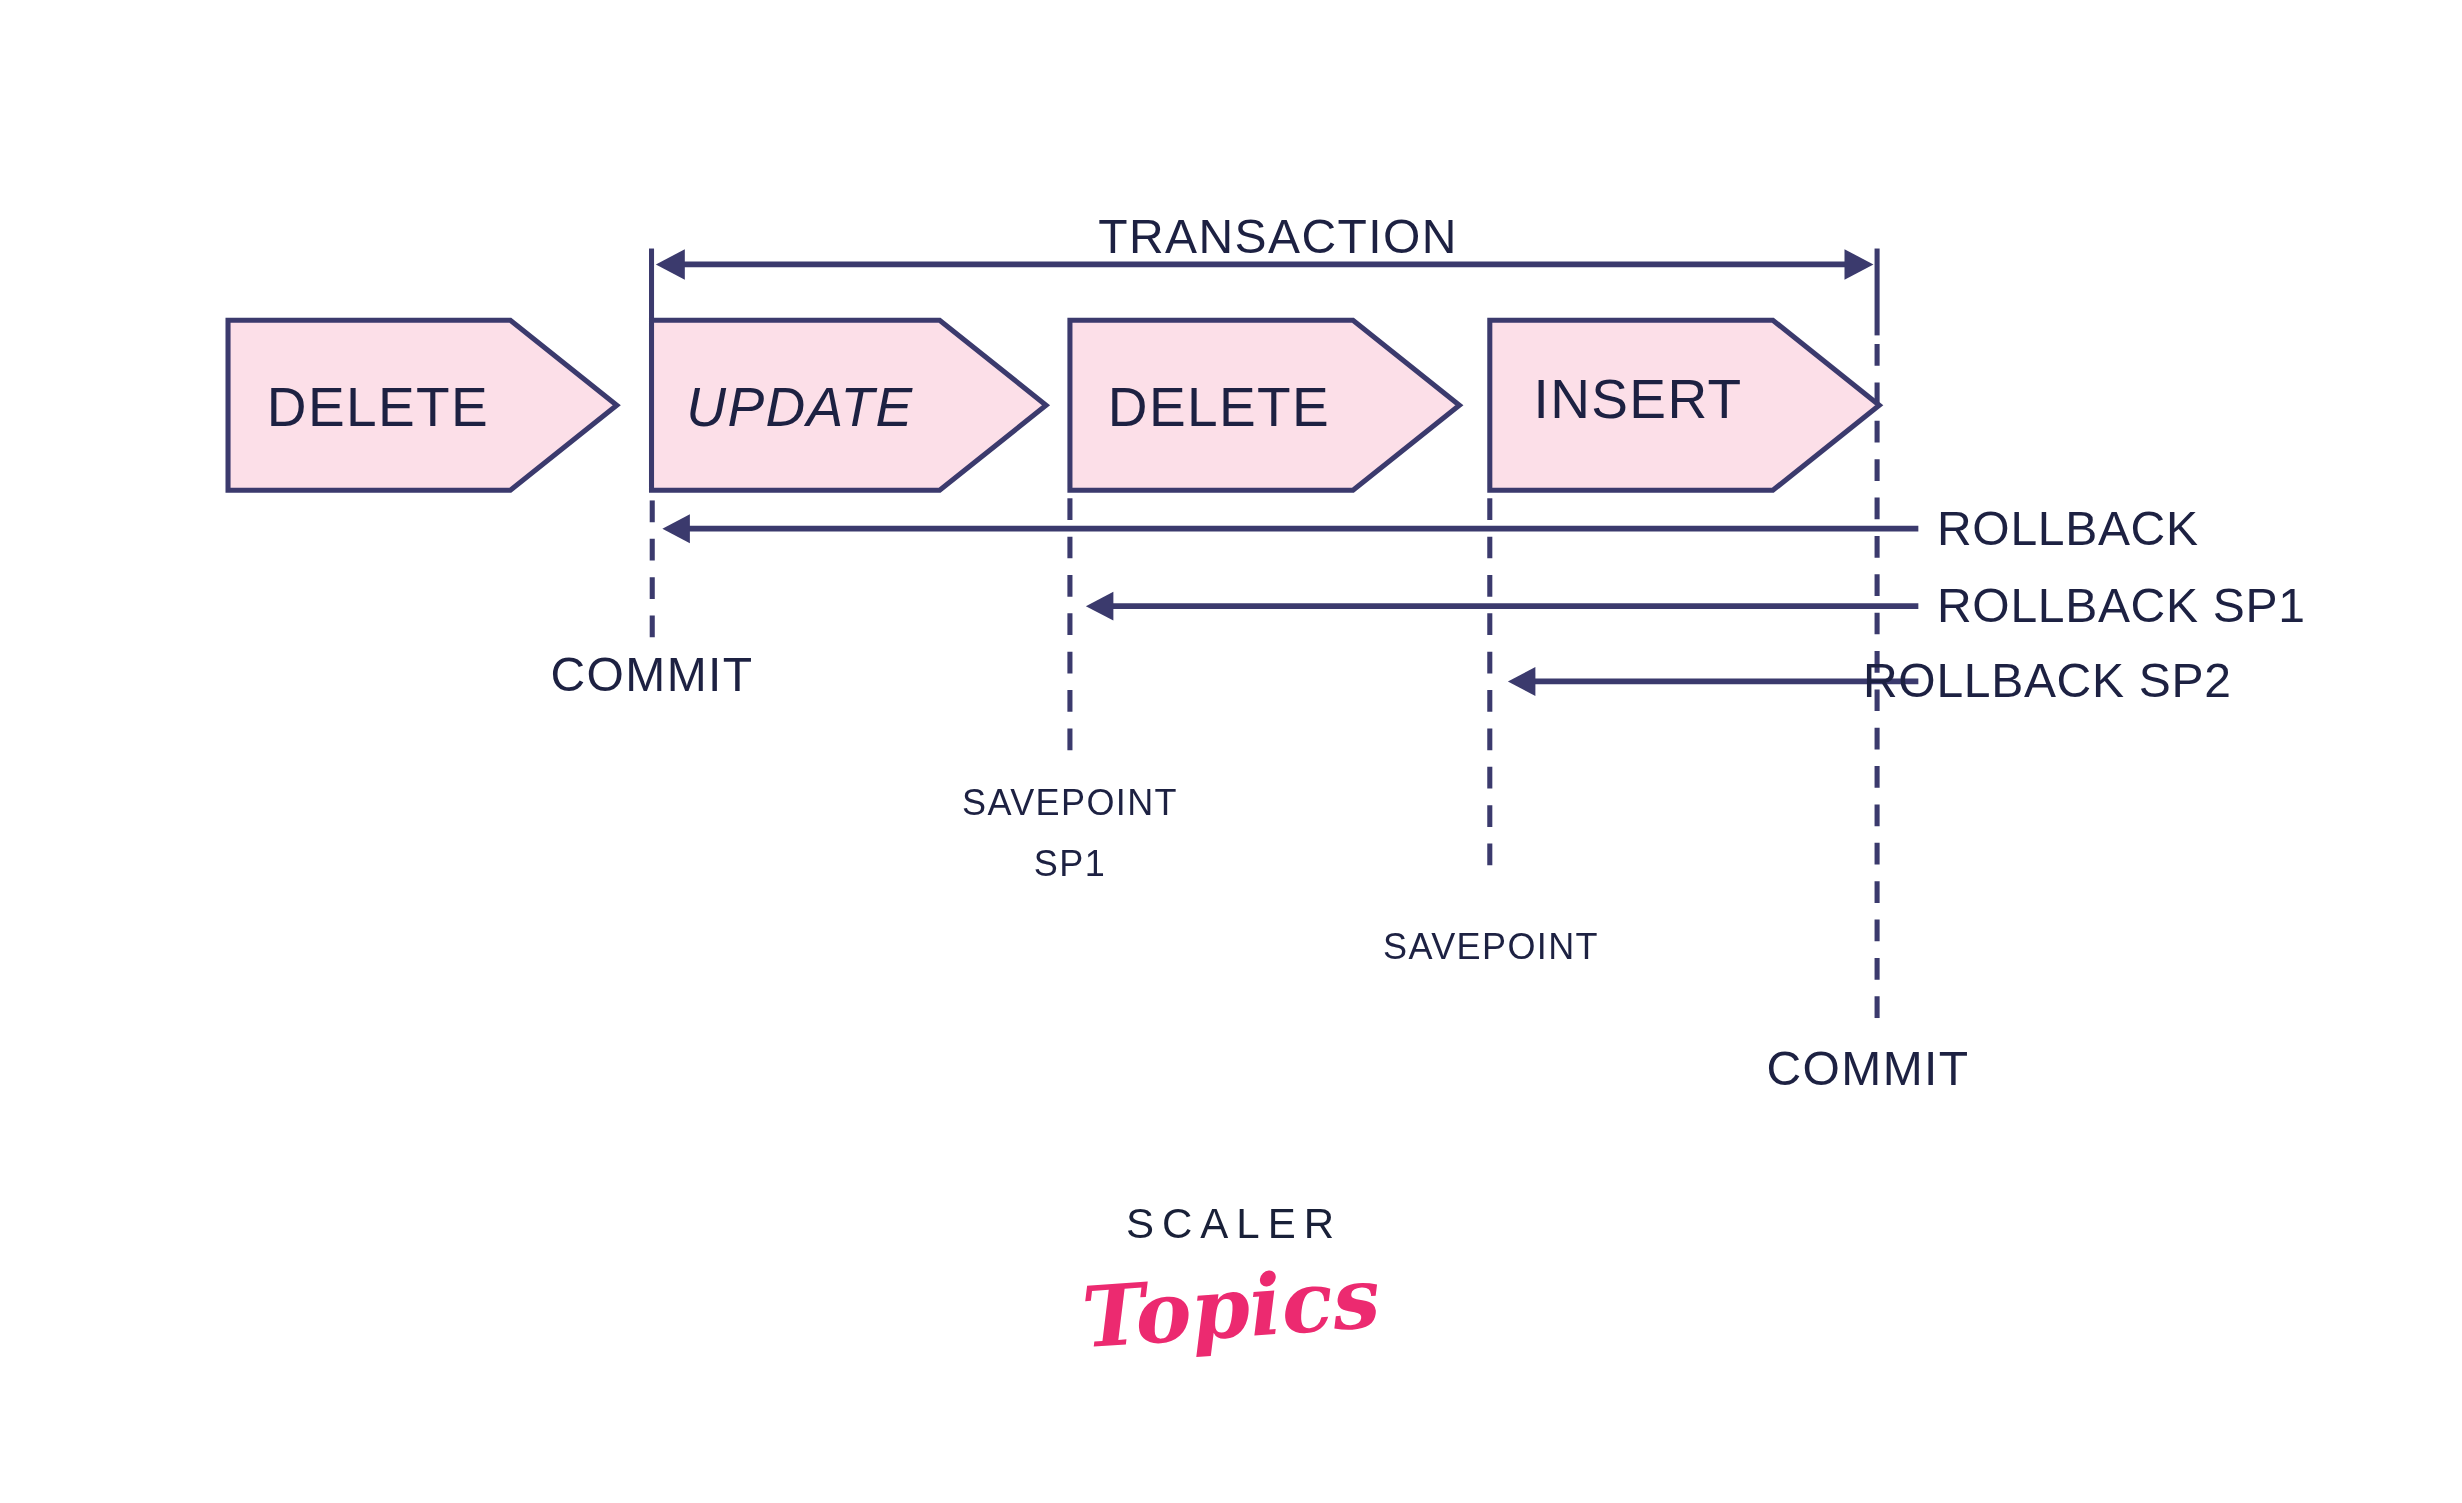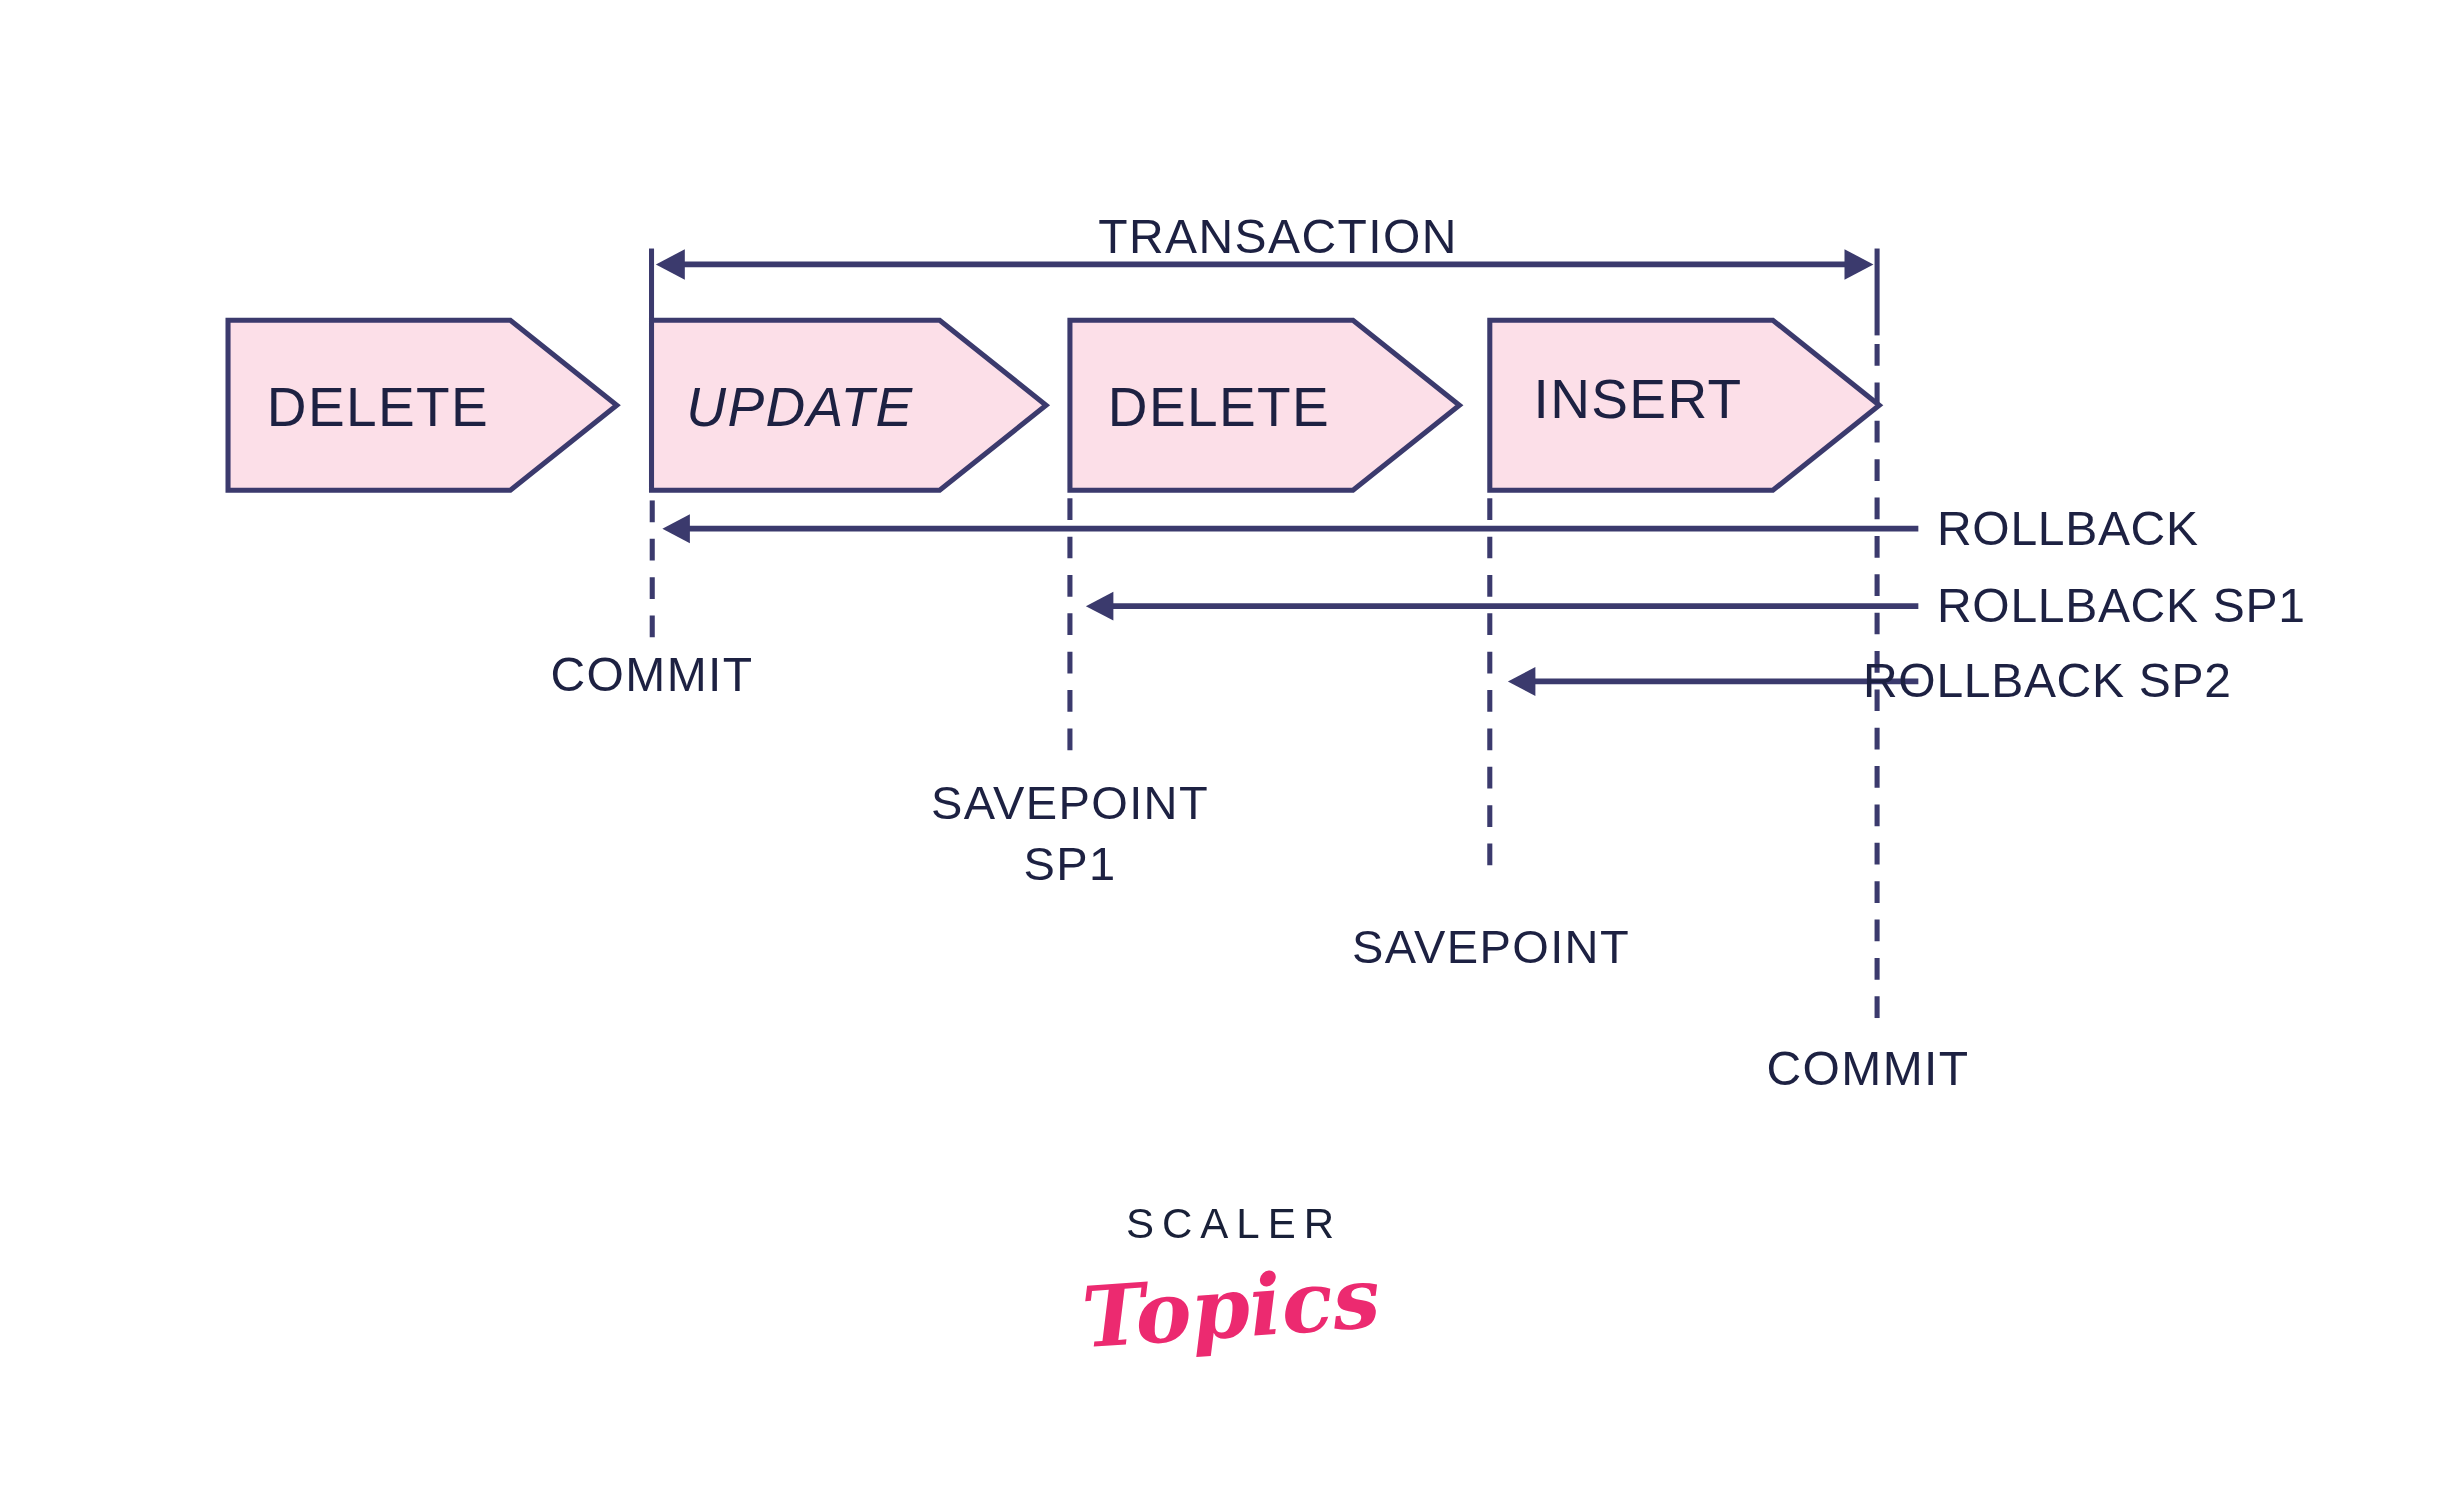--- a/index.html
+++ b/index.html
@@ -35,21 +35,21 @@
     transform:translate(-50%,-50%);
     font-size:55px;
     letter-spacing:1.4px;
     color:var(--text);
     white-space:nowrap;
     line-height:1;
   }
   .two-line{
     position:absolute;
     transform:translate(-50%,-50%);
-    font-size:47px;
+    font-size:36px;
     letter-spacing:1.4px;
     color:var(--text);
     text-align:center;
     line-height:61px;
     white-space:nowrap;
   }
   .logo{
     position:absolute;
     text-align:center;
   }

